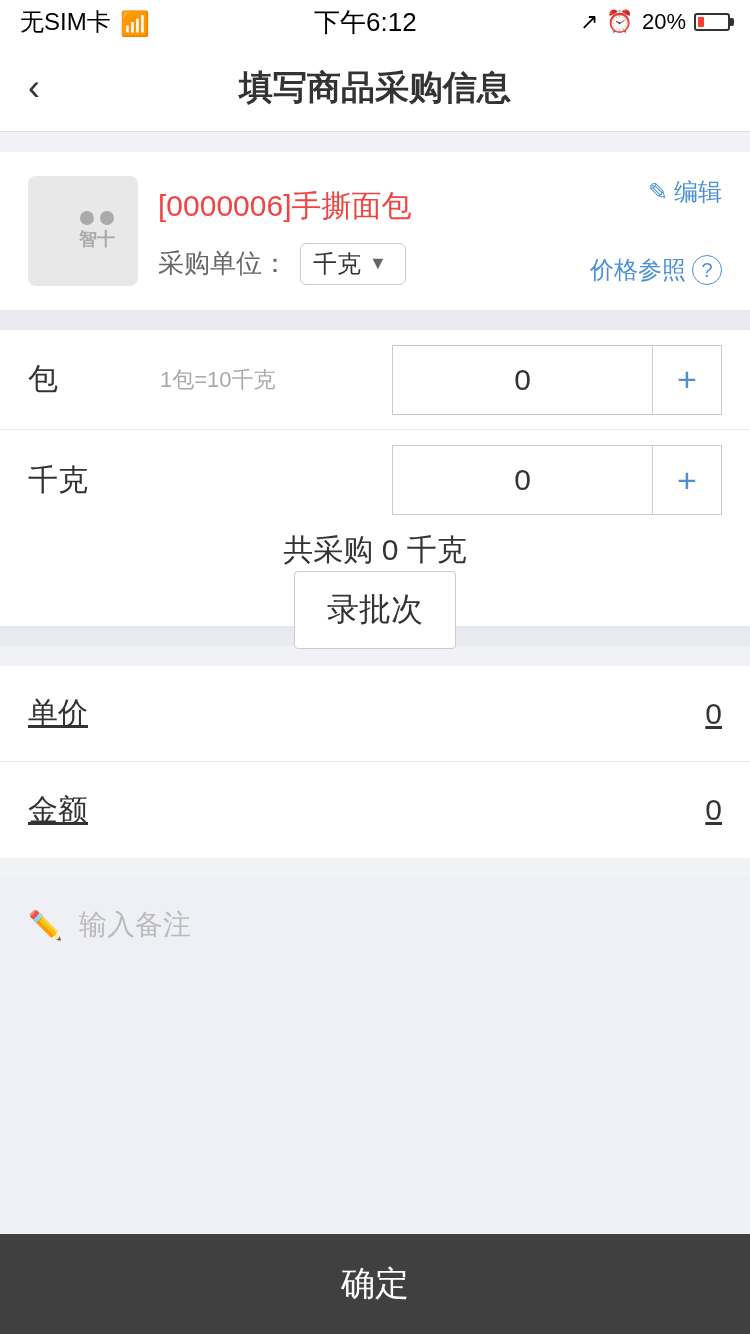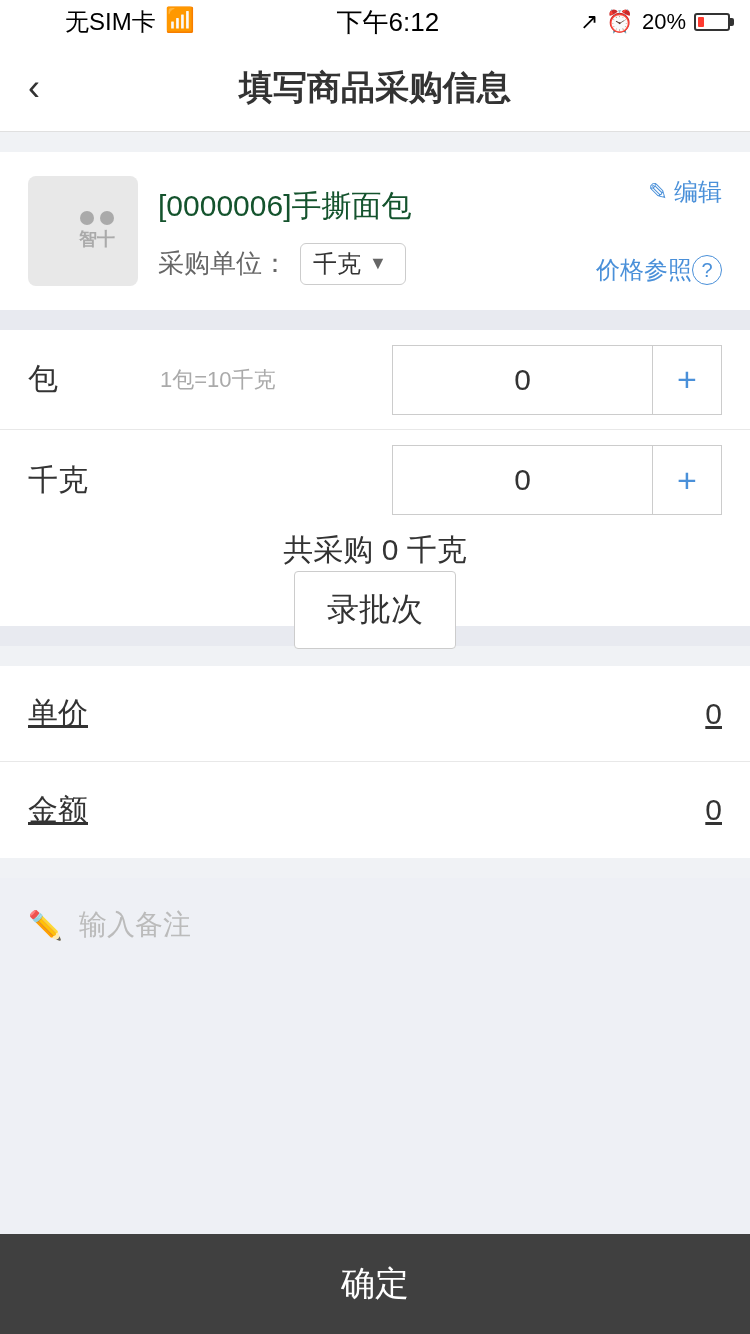--- a/index.html
+++ b/index.html
@@ -18,21 +18,21 @@
       width: 750px;
       height: 44px;
       background: #fff;
       display: flex;
       align-items: center;
       justify-content: space-between;
       padding: 0 20px;
       font-size: 24px;
       color: #000;
     }
-    .status-left { display: flex; align-items: flex-start; gap: 10px; margin-left: 45px; }
+    .status-left { display: flex; align-items: flex-end; gap: 10px; }
     .status-center { font-weight: 500; font-size: 26px; }
     .status-right { display: flex; align-items: center; gap: 8px; font-size: 22px; }
     .battery {
       display: flex; align-items: center; gap: 3px;
     }
     .battery-body {
       width: 36px; height: 18px; border: 2px solid #333; border-radius: 3px; position: relative;
       display: flex; align-items: center; padding: 2px;
     }
     .battery-body::after {
@@ -99,21 +99,21 @@
     }
     .owl-eye {
       width: 14px; height: 14px; border-radius: 50%; background: #aaa;
     }
     .owl-text {
       font-size: 18px; color: #aaa; font-weight: bold;
     }
     .product-info { flex: 1; }
     .product-name {
       font-size: 30px;
-      color: #14532d;
+      color: #ef4444;
       font-weight: 500;
       margin-bottom: 16px;
       margin-top: 8px;
     }
     .product-unit-row {
       display: flex; align-items: center; gap: 12px;
     }
     .unit-label { font-size: 26px; color: #666; }
     .unit-dropdown {
       border: 1px solid #ccc;
@@ -139,20 +139,21 @@
       gap: 6px;
     }
     .price-ref {
       position: absolute;
       bottom: 24px;
       right: 28px;
       color: #4a90d9;
       font-size: 24px;
       display: flex;
       align-items: center;
+      gap: 6px;
       margin-left: 24px;
     }
 
     
     .divider {
       height: 20px;
       background: #e8eaf0;
     }
 
     

